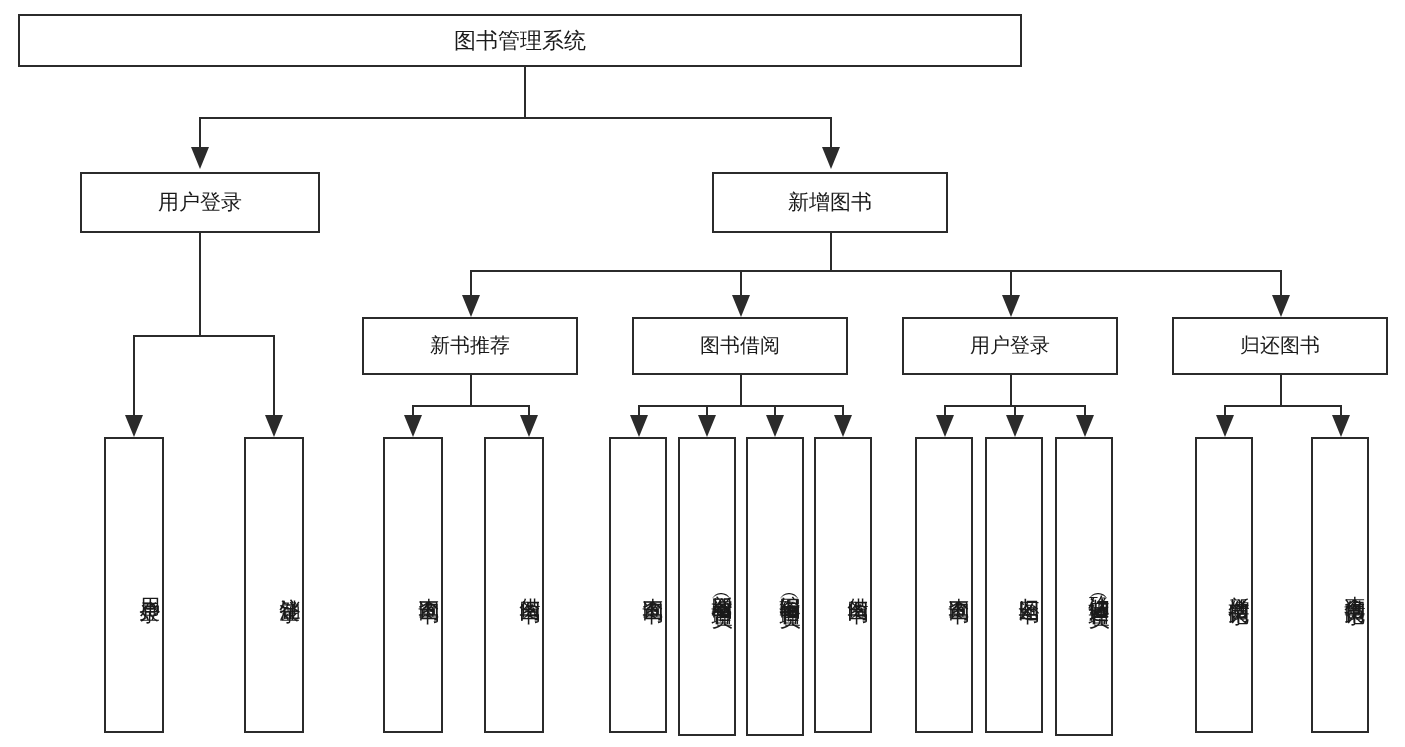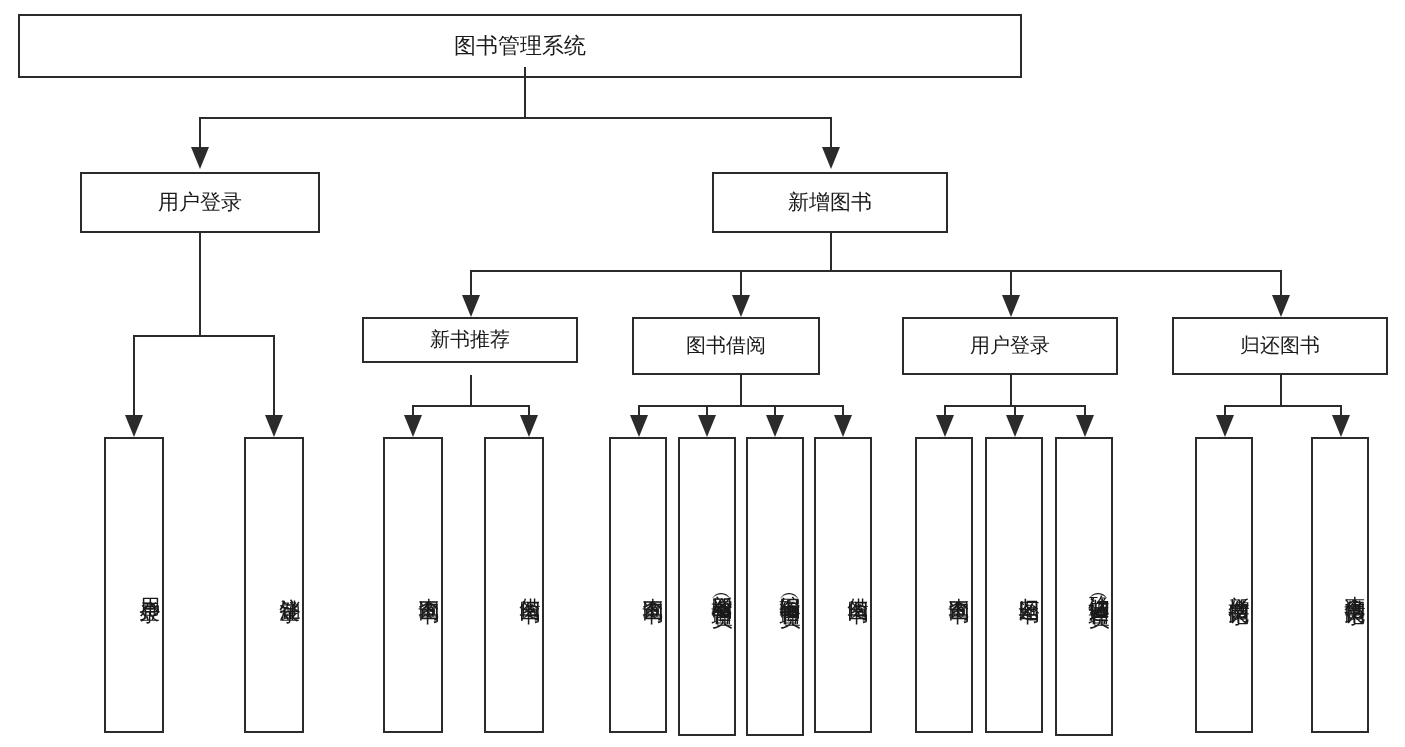--- a/index.html
+++ b/index.html
@@ -77,21 +77,21 @@
     color: #b9b9b9;
     letter-spacing: 0.5px;
     white-space: nowrap;
   }
 </style>
 </head>
 <body>
 
 <div id="canvas">
 
-  <div class="node root" style="left:18px; top:14px; width:1004px; height:64px;">
+  <div class="node root" style="left:18px; top:14px; width:1004px; height:53px;">
     <span>图书管理系统</span>
   </div>
 
   <div class="edge-v" style="left:524px; top:67px; height:50px;"></div>
 
   <div class="edge-h" style="left:199px; top:117px; width:632px;"></div>
 
   <div class="edge-v" style="left:199px; top:117px; height:30px;"></div>
   <div class="arrow" style="left:191px; top:147px;"></div>
   <div class="edge-v" style="left:830px; top:117px; height:30px;"></div>
@@ -115,24 +115,24 @@
   <div class="edge-h" style="left:470px; top:270px; width:810px;"></div>
   <div class="edge-v" style="left:470px; top:270px; height:25px;"></div>
   <div class="arrow" style="left:462px; top:295px;"></div>
   <div class="edge-v" style="left:740px; top:270px; height:25px;"></div>
   <div class="arrow" style="left:732px; top:295px;"></div>
   <div class="edge-v" style="left:1010px; top:270px; height:25px;"></div>
   <div class="arrow" style="left:1002px; top:295px;"></div>
   <div class="edge-v" style="left:1280px; top:270px; height:25px;"></div>
   <div class="arrow" style="left:1272px; top:295px;"></div>
 
-  <div class="node lvl3" style="left:362px; top:317px; width:216px; height:46px;">
+  <div class="node lvl3" style="left:362px; top:317px; width:216px; height:58px;">
     <span>新书推荐</span>
   </div>
-  <div class="node lvl3" style="left:632px; top:317px; width:188px; height:58px;">
+  <div class="node lvl3" style="left:632px; top:317px; width:216px; height:58px;">
     <span>图书借阅</span>
   </div>
   <div class="node lvl3" style="left:902px; top:317px; width:216px; height:58px;">
     <span>用户登录</span>
   </div>
   <div class="node lvl3" style="left:1172px; top:317px; width:216px; height:58px;">
     <span>归还图书</span>
   </div>
 
   <div class="edge-v" style="left:470px; top:375px; height:30px;"></div>

